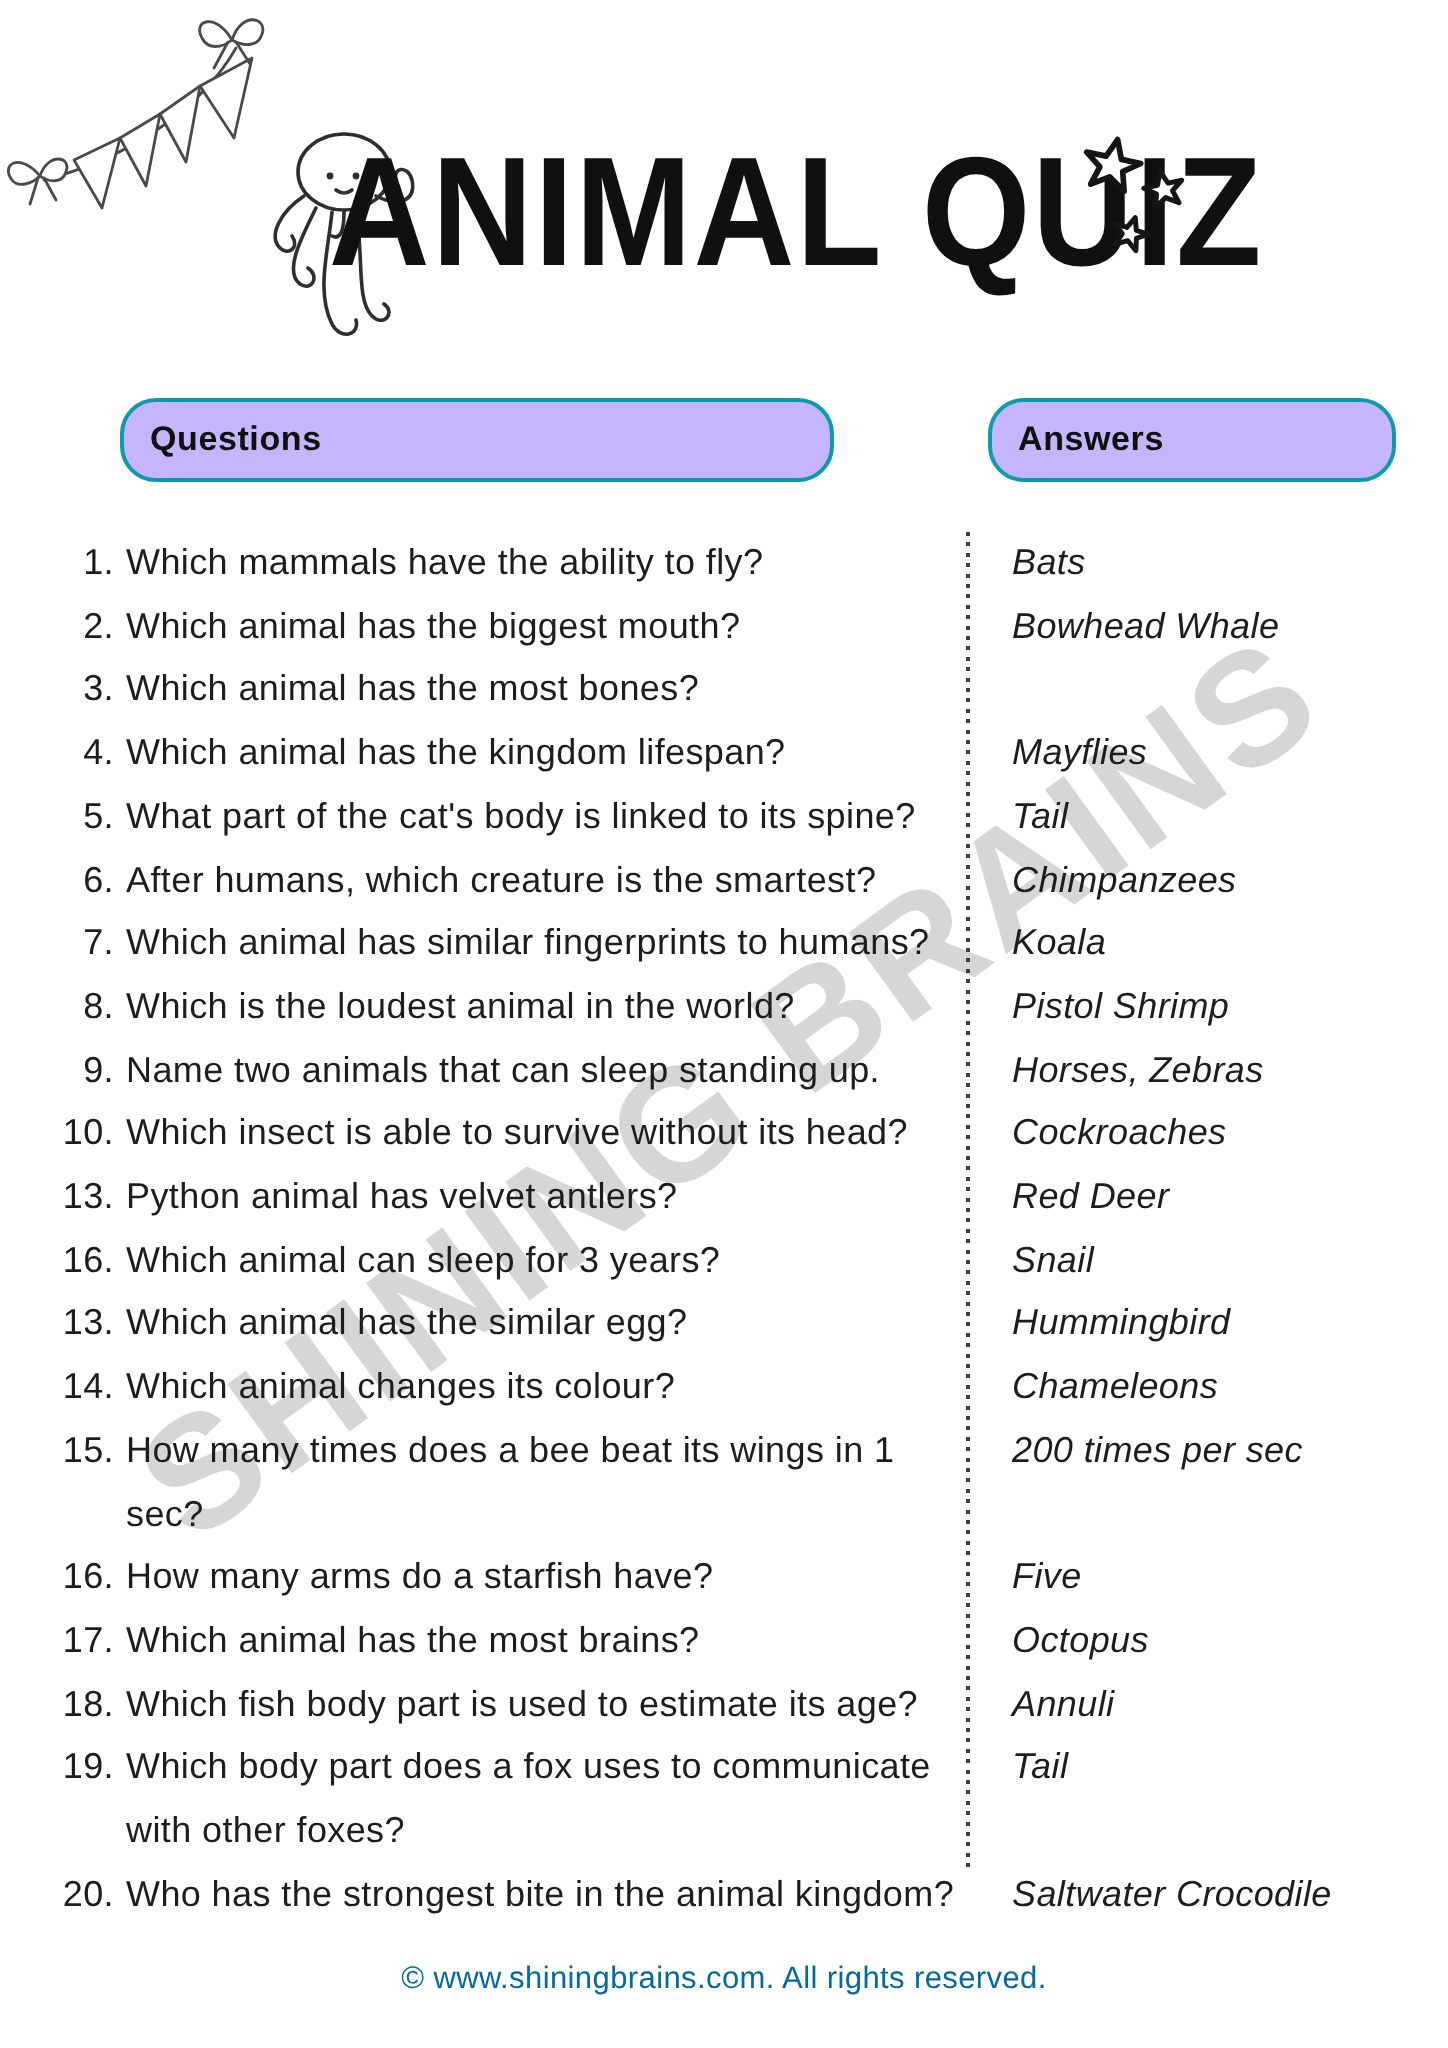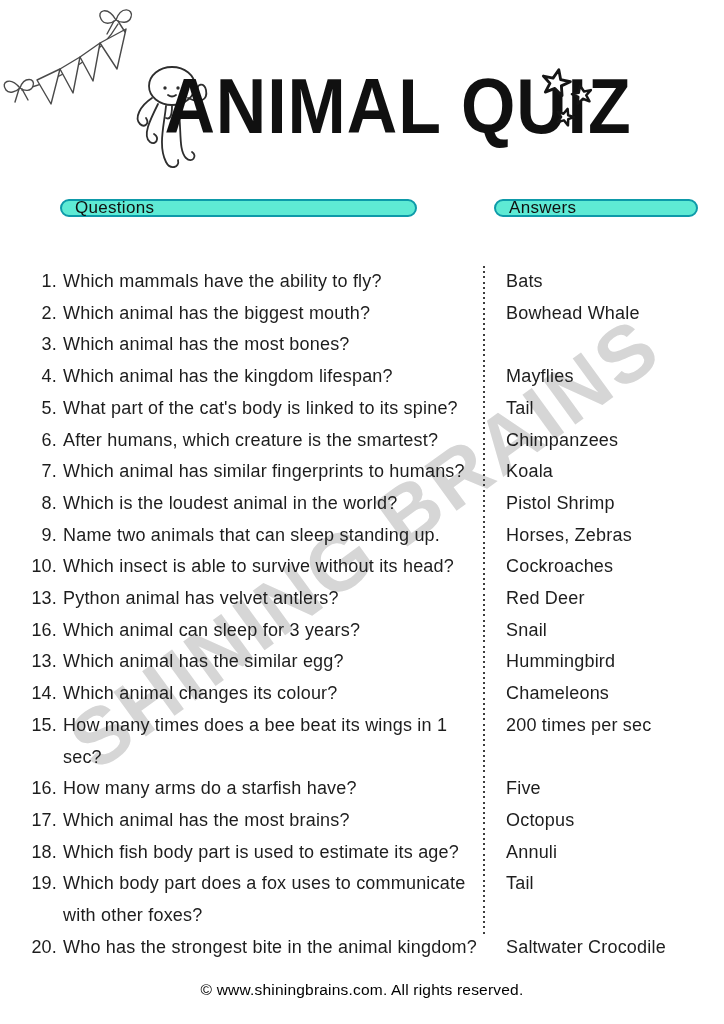--- a/index.html
+++ b/index.html
@@ -19,41 +19,41 @@
 
   
   .stars{position:absolute;left:534px;top:57px;z-index:3;}
 
   
   .watermark{position:absolute;left:-60px;top:498px;width:850px;z-index:0;
              text-align:center;transform:rotate(-36deg);
              font-size:80px;font-weight:bold;letter-spacing:3px;color:#d6d6d6;white-space:nowrap;}
 
   
-  .bar{position:absolute;top:199px;height:18px;box-sizing:border-box;z-index:2;
-       background:#5eead4;border:2px solid #0d9aa9;border-radius:18px;
+  .bar{position:absolute;top:199px;height:42px;box-sizing:border-box;z-index:2;
+       background:#c4b5fd;border:2px solid #0d9aa9;border-radius:18px;
        display:flex;align-items:center;padding-left:13px;
-       font-size:17px;font-weight:normal;color:#101010;letter-spacing:0.3px;}
+       font-size:17px;font-weight:bold;color:#101010;letter-spacing:0.3px;}
   .bar-questions{left:60px;width:357px;}
   .bar-answers{left:494px;width:204px;}
 
   
   .divider{position:absolute;left:483px;top:266px;width:2px;height:668px;z-index:1;
            background-image:repeating-linear-gradient(to bottom,#3d3d3d 0 2px,transparent 2px 5.2px);}
 
   
   .rows{position:absolute;left:0;top:266px;width:724px;z-index:1;}
   .row{display:grid;grid-template-columns:58px 424px 1fr;align-items:start;}
   .row .num{text-align:right;padding-right:1px;font-size:18px;line-height:31.7px;letter-spacing:0.2px;}
   .row .q{padding-left:5px;font-size:18px;line-height:31.7px;letter-spacing:0.2px;}
-  .row .a{padding-left:24px;font-size:18px;line-height:31.7px;letter-spacing:0.2px;}
+  .row .a{padding-left:24px;font-size:18px;line-height:31.7px;letter-spacing:0.2px;font-style:italic;}
 
   
   .footer{position:absolute;left:0;top:981px;width:724px;z-index:1;
-          text-align:center;font-size:15.5px;color:#000000;letter-spacing:0.2px;}
+          text-align:center;font-size:15.5px;color:#0369a1;letter-spacing:0.2px;}
 
   svg{display:block;}
 </style>
 </head>
 <body>
 
 <div class="page">
 
   <div class="bunting">
     <svg width="146" height="165" viewBox="-6 0 146 165" fill="none" stroke="#4a4a4a" stroke-width="1.4" stroke-linejoin="round" stroke-linecap="round">

